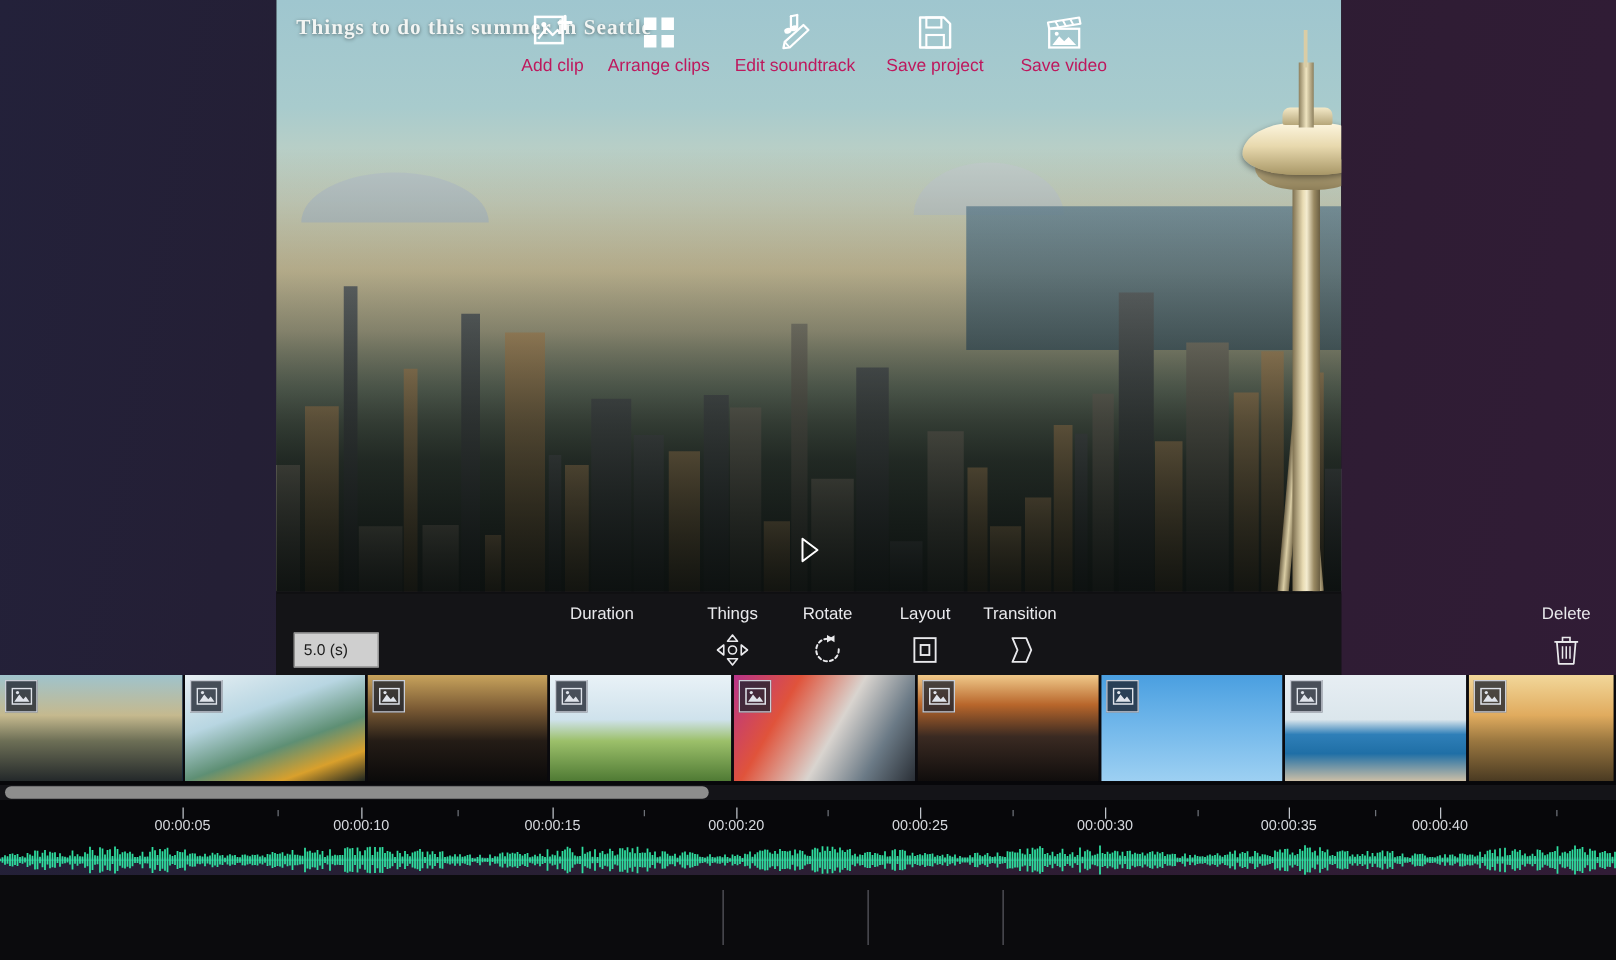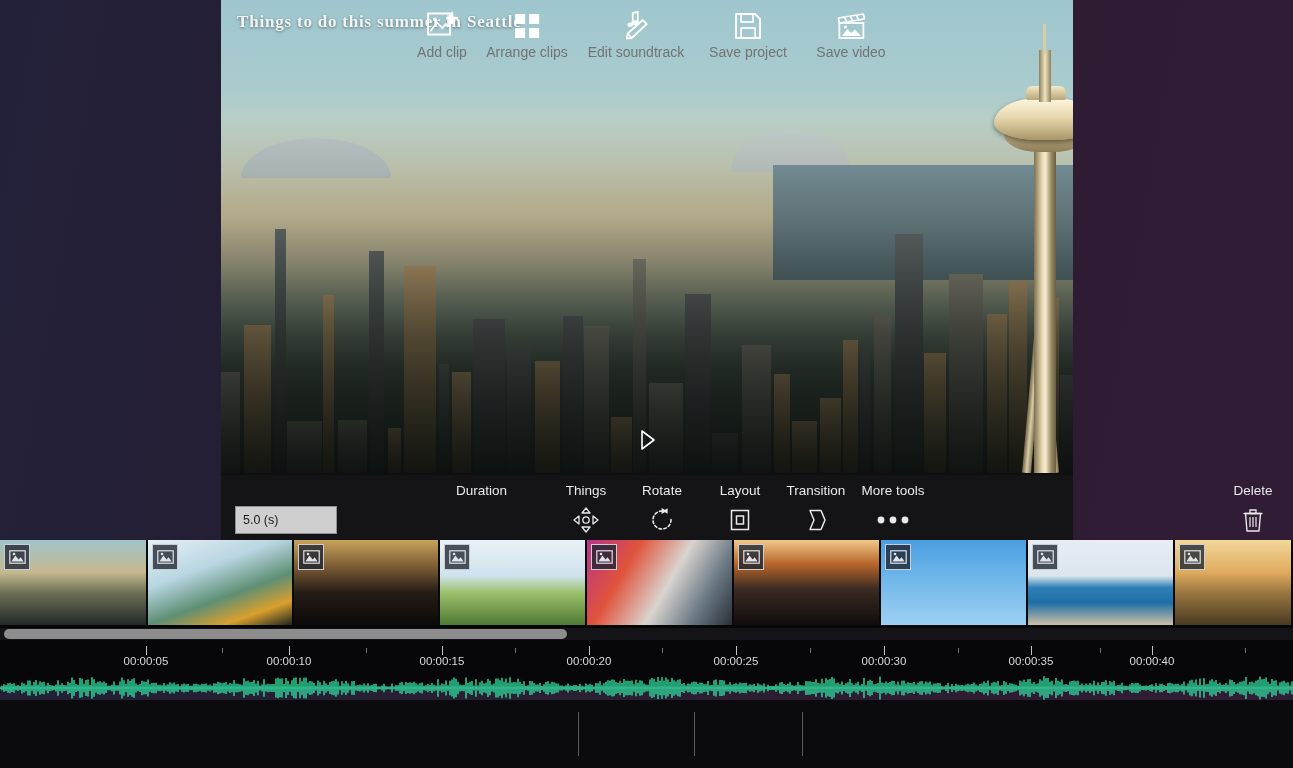--- a/index.html
+++ b/index.html
@@ -82,21 +82,21 @@
   #clip-tools{
     position:absolute; left:0; top:475px; width:852px; height:67px;
     background:#141417;
   }
   .tool{
     position:absolute; top:8px; text-align:center; color:#e9e9ec; cursor:pointer;
   }
   .tool .lbl{ font-size:13.5px; line-height:16px; white-space:nowrap; }
   .tool .ico{ height:34px; display:flex; align-items:center; justify-content:center; margin-top:4px; }
   #duration-field{
-    position:absolute; left:235px; top:506px; width:102px; height:28px;
+    position:absolute; left:235px; top:506px; width:68px; height:28px;
     background:#cfcfcf; border:1px solid #8f8f8f;
     display:flex; align-items:center; padding-left:7px;
     font-size:12.5px; color:#1c1c1c; cursor:text;
   }
 
   
   #timeline{
     position:absolute; left:0; top:540px; width:1293px; height:146px;
     background:#07070a;
   }
@@ -135,21 +135,21 @@
   #waveform{
     position:absolute; left:0; top:133px; width:1293px; height:30px; cursor:pointer;
   }
 
   
   #bottom-bar{
     position:absolute; left:0; top:700px; width:1293px; height:68px;
     background:#0b0b0d;
   }
   .bi{
-    position:absolute; top:4px; text-align:center; color:#737373; cursor:pointer;
+    position:absolute; top:4px; text-align:center; color:#be185d; cursor:pointer;
     transform:translateX(-50%);
   }
   .bi .ico{ height:36px; display:flex; align-items:flex-end; justify-content:center; }
   .bi .lbl{ font-size:14px; margin-top:4px; white-space:nowrap; }
   .sep{ position:absolute; top:712px; width:1px; height:44px; background:#5a5a60; }
 </style>
 </head>
 <body>
 
 <div id="app-window">
@@ -261,30 +261,20 @@
 
     <div class="tool" style="left:562px;width:66px">
       <div class="lbl">Transition</div>
       <div class="ico">
         <svg width="24" height="24" viewBox="0 0 24 24">
           <path d="M6 2.5 H17 L21 12 L17 21.5 H6 L10 12 Z" fill="none" stroke="#e9e9ec" stroke-width="1.5" stroke-linejoin="round"></path>
         </svg>
       </div>
     </div>
 
-    <div class="tool" style="left:634px;width:76px">
-      <div class="lbl">More tools</div>
-      <div class="ico">
-        <svg width="36" height="12" viewBox="0 0 36 12">
-          <circle cx="6" cy="6" r="3.4" fill="#e9e9ec"></circle>
-          <circle cx="18" cy="6" r="3.4" fill="#e9e9ec"></circle>
-          <circle cx="30" cy="6" r="3.4" fill="#e9e9ec"></circle>
-        </svg>
-      </div>
-    </div>
 
     <div class="tool" style="left:1010px;width:44px">
       <div class="lbl">Delete</div>
       <div class="ico">
         <svg width="22" height="26" viewBox="0 0 22 26">
           <path d="M3.5 6.5 H18.5 L17 24 H5 Z" fill="none" stroke="#e9e9ec" stroke-width="1.4" stroke-linejoin="round"></path>
           <path d="M1.5 6.5 H20.5" stroke="#e9e9ec" stroke-width="1.4"></path>
           <path d="M8 3 H14 V6.5 H8 Z" fill="none" stroke="#e9e9ec" stroke-width="1.3"></path>
           <path d="M8 10 V20 M11 10 V20 M14 10 V20" stroke="#e9e9ec" stroke-width="1.2"></path>
         </svg>

